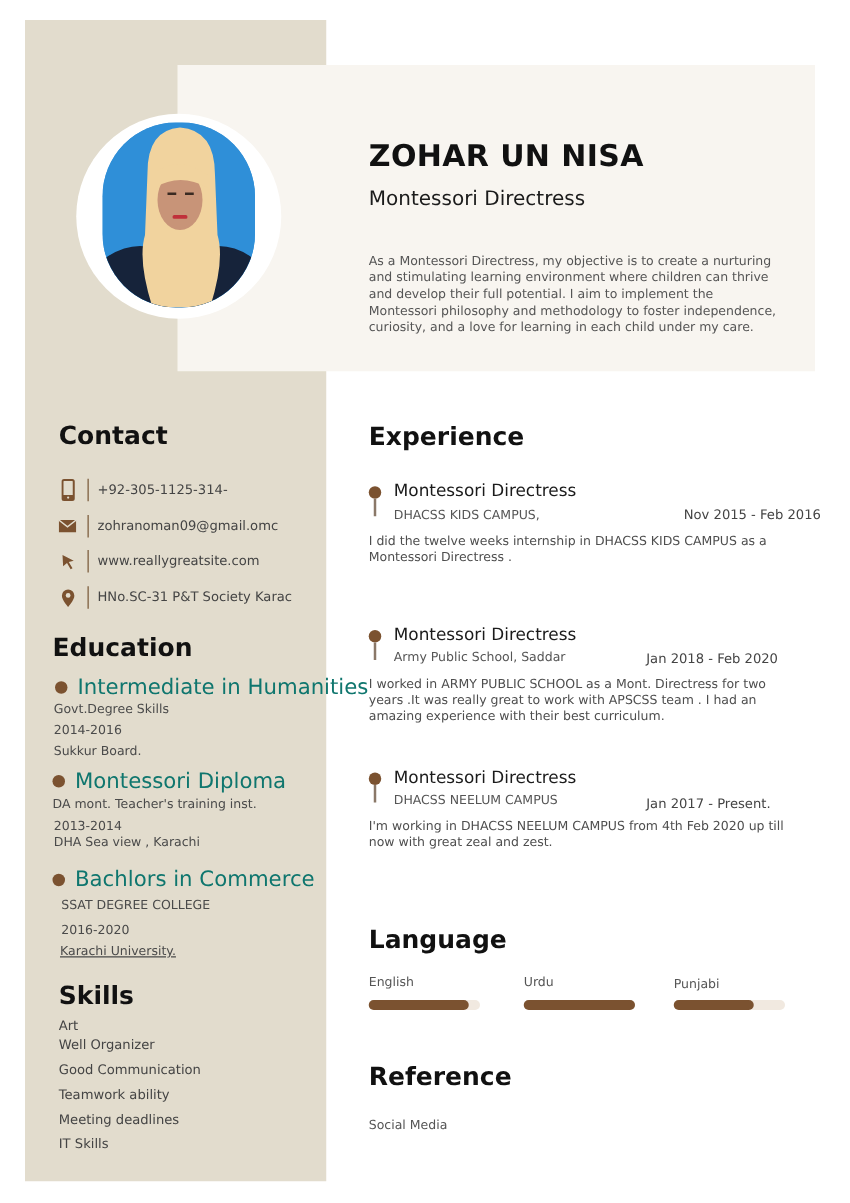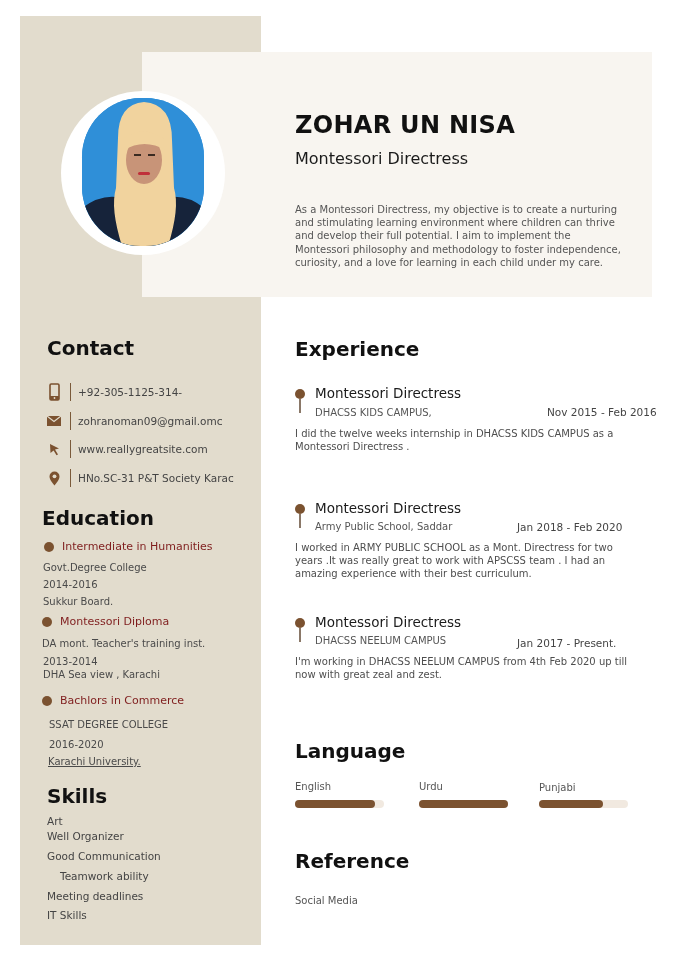--- a/index.html
+++ b/index.html
@@ -20,21 +20,21 @@
   .sec-title { position: absolute; font-size: 20px; font-weight: bold; color: #111; white-space: nowrap; }
 
   .contact-row { position: absolute; left: 46px; height: 20px; display: flex; align-items: center; }
   .contact-icon { width: 16px; height: 18px; display: flex; align-items: center; justify-content: center; }
   .contact-icon svg { display: block; }
   .contact-sep { width: 1px; height: 18px; background: #7a5a3a; margin: 0 7px 0 8px; }
   .contact-text { font-size: 10.5px; color: #444; white-space: nowrap; }
 
   .edu-head { position: absolute; display: flex; align-items: center; white-space: nowrap; }
   .dot { width: 10px; height: 10px; border-radius: 50%; background: #7b5230; margin-right: 8px; flex: none; }
-  .edu-head span { font-size: 11px; color: #7f1d1d; }
+  .edu-head span { font-size: 17px; color: #0f766e; }
   .edu-line { position: absolute; font-size: 10px; color: #4a4a4a; white-space: nowrap; }
 
   .skill { position: absolute; left: 47px; font-size: 10.5px; color: #444; white-space: nowrap; }
 
   .exp-pin { position: absolute; width: 10px; }
   .exp-pin .head { width: 10px; height: 10px; border-radius: 50%; background: #7b5230; }
   .exp-pin .stem { width: 1.5px; height: 14px; background: #8a7868; margin-left: 4.2px; }
   .exp-title { position: absolute; left: 315px; font-size: 13.5px; color: #1b1b1b; white-space: nowrap; }
   .exp-org { position: absolute; left: 315px; font-size: 10px; color: #555; white-space: nowrap; }
   .exp-date { position: absolute; font-size: 10.5px; color: #444; white-space: nowrap; }
@@ -115,21 +115,21 @@
   <span class="contact-sep"></span>
   <span class="contact-text">HNo.SC-31 P&amp;T Society Karac</span>
 </div>
 
 <div class="sec-title" style="left:42px; top:506px;">Education</div>
 
 <div class="edu-head" style="left:44px; top:540px;">
   <span class="dot"></span>
   <span>Intermediate in Humanities</span>
 </div>
-<div class="edu-line" style="left:43px; top:562px;">Govt.Degree College</div>
+<div class="edu-line" style="left:43px; top:562px;">Govt.Degree Skills</div>
 <div class="edu-line" style="left:43px; top:579px;">2014-2016</div>
 <div class="edu-line" style="left:43px; top:596px;">Sukkur Board.</div>
 
 <div class="edu-head" style="left:42px; top:615px;">
   <span class="dot"></span>
   <span>Montessori Diploma</span>
 </div>
 <div class="edu-line" style="left:42px; top:638px;">DA mont. Teacher's training inst.</div>
 <div class="edu-line" style="left:43px; top:656px;">2013-2014</div>
 <div class="edu-line" style="left:43px; top:669px;">DHA Sea view , Karachi</div>
@@ -139,21 +139,21 @@
   <span>Bachlors in Commerce</span>
 </div>
 <div class="edu-line" style="left:49px; top:719px;">SSAT DEGREE COLLEGE</div>
 <div class="edu-line" style="left:49px; top:739px;">2016-2020</div>
 <div class="edu-line" style="left:48px; top:756px;text-decoration:underline;">Karachi University.</div>
 
 <div class="sec-title" style="left:47px; top:784px;">Skills</div>
 <div class="skill" style="top:815px;">Art</div>
 <div class="skill" style="top:830px;">Well Organizer</div>
 <div class="skill" style="top:850px;">Good Communication</div>
-<div class="skill" style="top:870px;margin-left:13px;">Teamwork ability</div>
+<div class="skill" style="top:870px;">Teamwork ability</div>
 <div class="skill" style="top:890px;">Meeting deadlines</div>
 <div class="skill" style="top:909px;">IT Skills</div>
 
 <div class="sec-title" style="left:295px; top:337px;">Experience</div>
 
 <div class="exp-pin" style="left:295px; top:389px;">
     <div class="head"></div>
     <div class="stem"></div>
   </div>
 <div class="exp-title" style="top:385px;">Montessori Directress</div>

